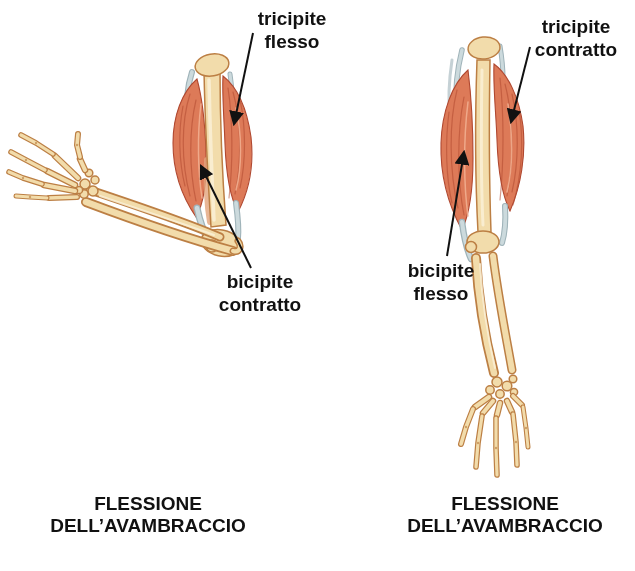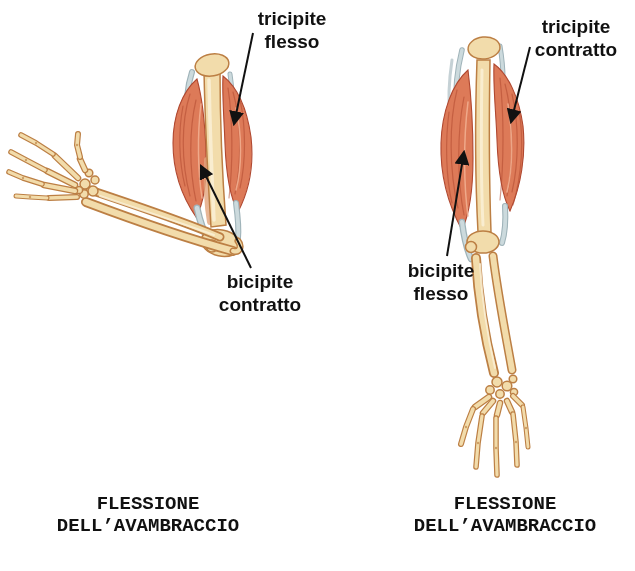--- a/index.html
+++ b/index.html
@@ -9,21 +9,21 @@
     font-family:"Liberation Sans", sans-serif;
     overflow:hidden;
   }
   .stage svg { position:absolute; left:0; top:0; }
   .lbl {
     position:absolute; font-weight:bold; font-size:19px; line-height:1.2;
     color:var(--ink,#111); text-align:center; white-space:pre-line;
   }
   .caption {
     position:absolute; font-weight:bold; font-size:19px; line-height:1.18;
-    color:var(--ink,#111); text-align:center; white-space:pre-line; width:250px;font-family:Liberation Mono, monospace;
+    color:var(--ink,#111); text-align:center; white-space:pre-line; width:250px;
   }
   #lbl-tricipite-flesso    { left:232px; top:8px;   width:120px; }
   #lbl-bicipite-contratto  { left:198px; top:271px; width:124px; }
   #lbl-tricipite-contratto { left:517px; top:16px;  width:118px; }
   #lbl-bicipite-flesso     { left:383px; top:260px; width:116px; }
   #cap-flessione  { left:23px;  top:493px; }
   #cap-estensione { left:380px; top:493px; }
 
   
   .bone-solid { fill:var(--bone-fill,#f2dcab); stroke:var(--bone-outline,#bc7f44); stroke-width:1.5; }

